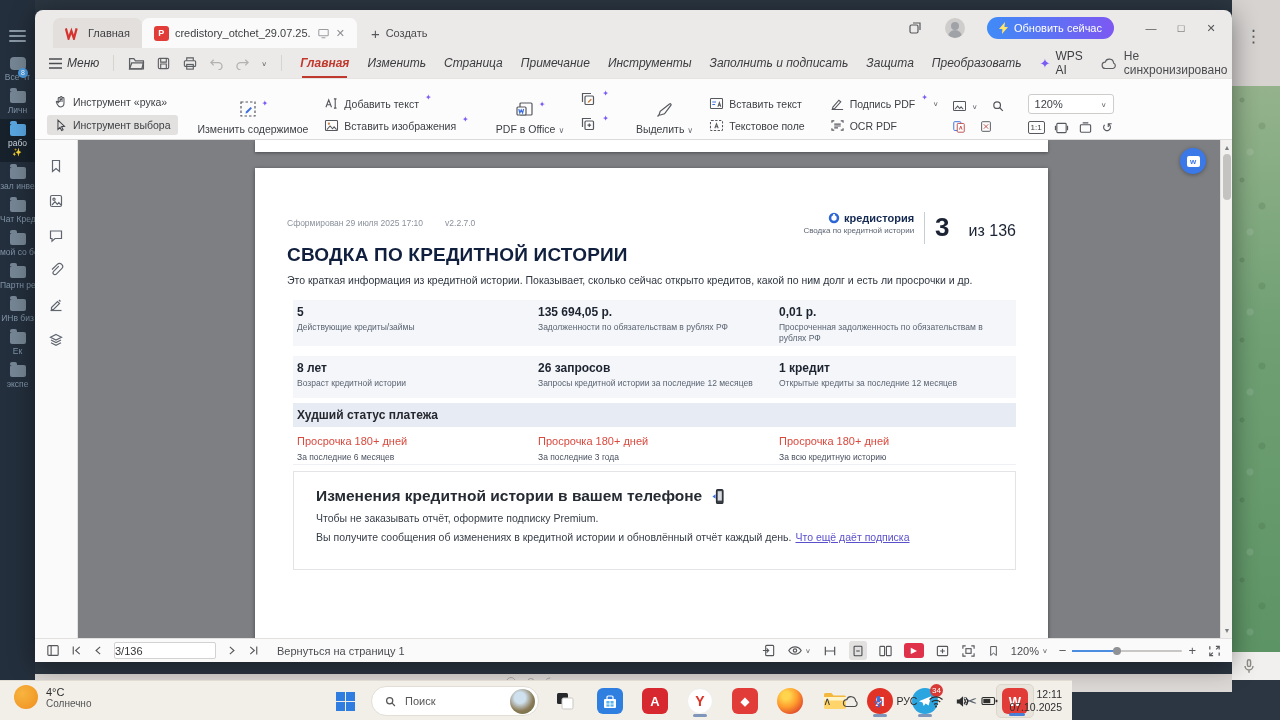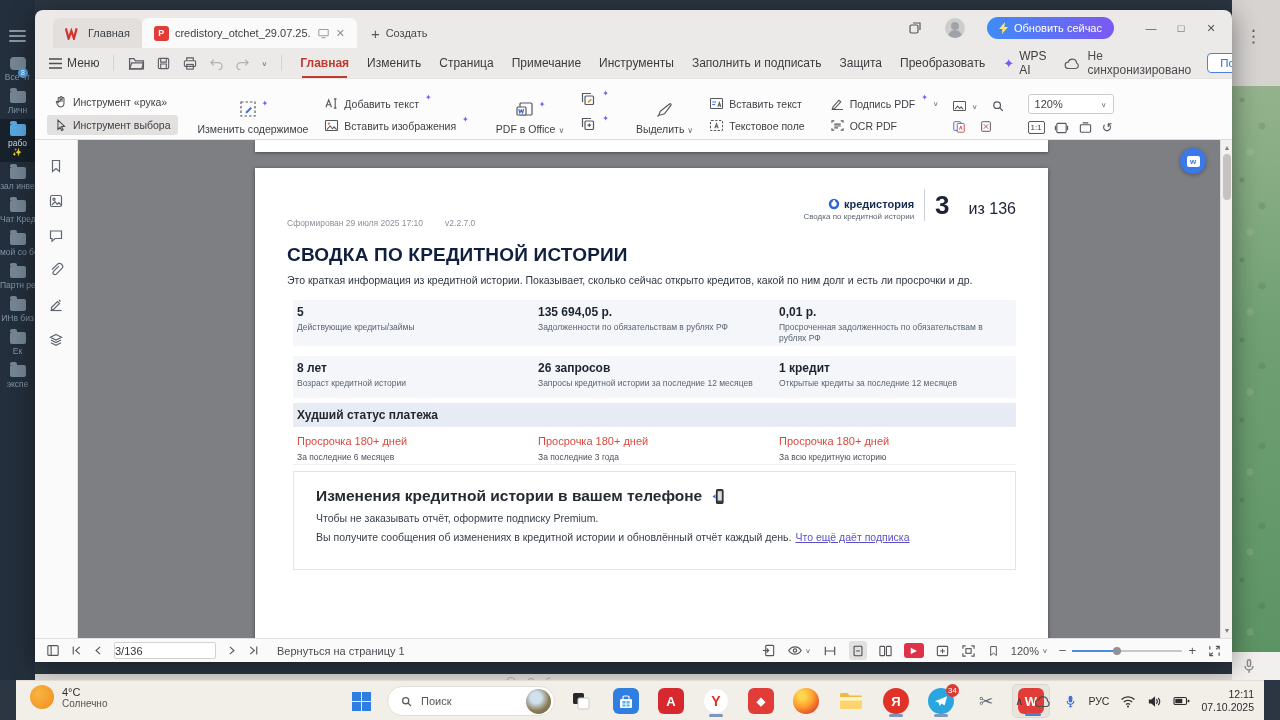--- a/index.html
+++ b/index.html
@@ -60,21 +60,21 @@
   .avatar:after { content:""; position:absolute; left:3px; top:12px; width:14px; height:9px; border-radius:7px 7px 0 0; background:#9fa3a8; }
   .update-pill { display:flex; align-items:center; gap:5px; height:22px; padding:0 12px; border-radius:12px;
                  background:linear-gradient(90deg,#3f8bf7,#7c58f2); color:#fff; font-size:11px; }
   .winctl { display:flex; }
   .winctl div { width:30px; height:24px; text-align:center; line-height:24px; color:#55575b; font-size:11px; }
 
   
   .menubar { height:30px; display:flex; align-items:center; padding:0 14px; font-size:12px; color:#3a3c40; gap:18px; }
   .menubar .mgrp { display:flex; align-items:center; gap:14px; }
   .qicons { display:flex; align-items:center; gap:11px; color:#5c5f63; }
-  .mitem { position:relative; white-space:nowrap; }
+  .mitem { position:relative; white-space:nowrap;font-style:italic; }
   .mitem.active { color:#c0392f; font-weight:bold; }
   .mitem.active:after { content:""; position:absolute; left:2px; right:2px; bottom:-8px; height:2px; background:#c0392f; }
   .vline { width:1px; height:16px; background:#d6d3d0; }
   .mright { margin-left:auto; display:flex; align-items:center; gap:16px; }
   .wpsai { color:#3c3e42; display:flex; gap:5px; align-items:center; }
   .wpsai .spark4 { color:#7a5af5; font-size:13px; }
   .sync { display:flex; gap:6px; align-items:center; color:#4a4c50; }
   .share-btn { border:1px solid #4c80e2; color:#2f6fe0; background:#fff; border-radius:4px; font-size:11.5px; padding:3px 12px; }
 
   
@@ -93,21 +93,21 @@
 
   
   .main { flex:1; display:flex; min-height:0; position:relative; }
   .rail { width:43px; background:#fbfafa; border-right:1px solid #e3e1df; display:flex; flex-direction:column; align-items:center; padding-top:18px; gap:19px; }
   .doc { flex:1; position:relative; background:#7d7f83; overflow:hidden; }
   .page-prev { position:absolute; left:177px; top:0; width:793px; height:12px; background:#fff; box-shadow:0 1px 3px rgba(0,0,0,.4); }
   .page { position:absolute; left:177px; top:28px; width:793px; height:480px; background:#fff; box-shadow:0 1px 4px rgba(0,0,0,.45); font-family:"Liberation Sans",sans-serif; }
 
   .meta { position:absolute; left:32px; top:50px; font-size:8.5px; color:#8a919c; }
   .meta span { margin-right:22px; }
-  .brand { position:absolute; right:32px; top:21px; display:flex; align-items:flex-end; gap:10px; }
+  .brand { position:absolute; right:32px; top:44px; display:flex; align-items:flex-start; gap:10px; }
   .brand-txt { text-align:right; }
   .brand-name { font-size:11px; font-weight:bold; color:#142a52; display:flex; align-items:center; gap:4px; justify-content:flex-end; }
   .brand-sub { font-size:8px; color:#5c6573; margin-top:2px; }
   .brand-div { width:1px; height:32px; background:#c9cdd6; }
   .pgnum { font-size:26px; color:#1b2335; font-weight:600; }
   .pgof { font-size:16px; color:#1b2335; margin-left:19px; }
 
   .h1 { position:absolute; left:32px; top:76px; font-size:19px; font-weight:bold; color:#101f3d; letter-spacing:.2px; }
   .sub { position:absolute; left:32px; top:106px; font-size:10.5px; color:#2e3540; }
 
@@ -141,21 +141,21 @@
   .sb-right { margin-left:auto; display:flex; align-items:center; gap:11px; }
   .sbtn-sel { background:#e3e1df; border-radius:3px; padding:2px; }
   .redplay { width:20px; height:15px; border-radius:3px; background:#e0314b; color:#fff; font-size:8px; text-align:center; line-height:15px; }
   .slider { display:flex; align-items:center; gap:6px; }
   .track { position:relative; width:110px; height:2px; background:#c9c7c5; border-radius:1px; }
   .track .fill { position:absolute; left:0; top:0; height:2px; width:44px; background:#4a8de0; }
   .track .knob { position:absolute; left:41px; top:-3px; width:8px; height:8px; border-radius:50%; background:#8f9195; }
   .pm { font-size:13px; color:#55575b; }
 
   
-  .taskbar { position:absolute; left:0; top:680px; width:1248px; height:40px; background:#f2efe9; border-top:1px solid #e0dcd4; z-index:3;margin-left:16px; }
+  .taskbar { position:absolute; left:0; top:680px; width:1072px; height:40px; background:#f2efe9; border-top:1px solid #e0dcd4; z-index:3; }
   .weather { position:absolute; left:14px; top:4px; display:flex; align-items:center; gap:8px; }
   .sun { width:24px; height:24px; border-radius:50%; background:radial-gradient(circle at 35% 35%, #f8b43f, #ef8f1f); }
   .wtemp { font-size:11px; color:#2e2e2e; }
   .wcond { font-size:10px; color:#555; }
   .tb-center { position:absolute; left:326px; top:0; height:40px; display:flex; align-items:center; gap:7px; }
   .tb-slot { width:38px; height:34px; display:flex; align-items:center; justify-content:center; border-radius:5px; position:relative; }
   .startlogo { width:19px; height:19px; display:grid; grid-template-columns:9px 9px; grid-template-rows:9px 9px; gap:1px; }
   .startlogo div { background:#2f7de1; }
   .searchpill { height:30px; width:168px; background:#fff; border:1px solid #e2ded6; border-radius:16px; display:flex; align-items:center; padding:0 3px 0 12px; gap:8px; font-size:11px; color:#555; }
   .searchimg { margin-left:auto; width:25px; height:25px; border-radius:50%; background:radial-gradient(circle at 40% 35%, #cfe0ee 25%, #8a7a55 60%, #5d6b3f); }

